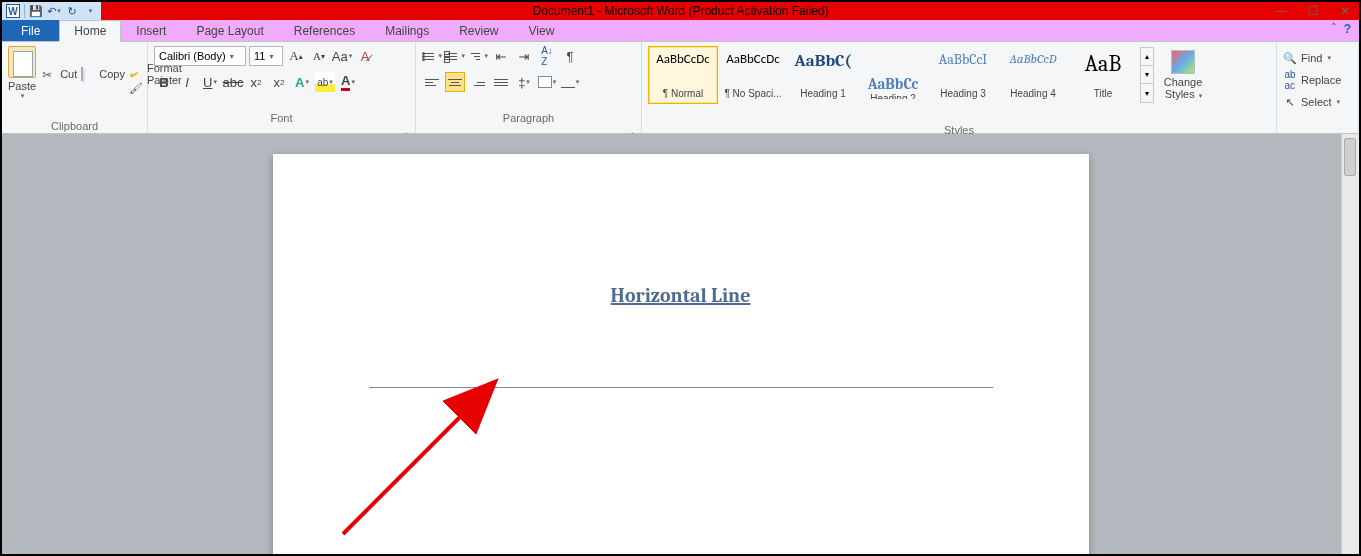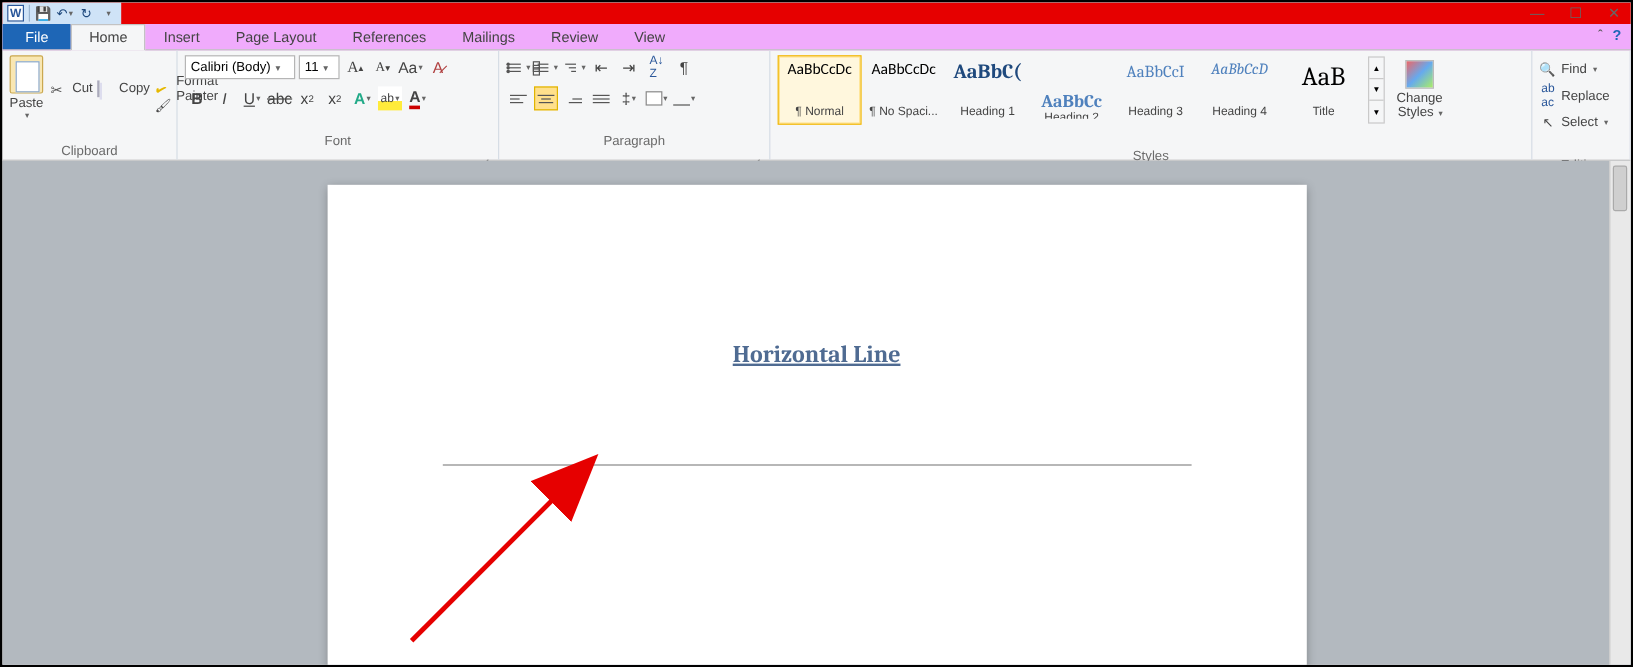--- a/index.html
+++ b/index.html
@@ -99,20 +99,21 @@
   <div class="qat">
     <div class="word-icon">W</div>
     <div class="sep"></div>
     <div class="ic">💾</div>
     <div class="ic">↶<span class="dd-arrow">▾</span></div>
     <div class="ic">↻</div>
     <div class="ic">
         <span class="dd-arrow">▾</span>
       </div>
   </div>
+  <div class="title">Document1 - Microsoft Word (Product Activation Failed)</div>
   <div class="win-controls">
     <span>—</span>
     <span>☐</span>
     <span>✕</span>
   </div>
 </div>
 
 <div class="tabs">
   <div class="tab file">File</div>
   <div class="tab active">Home</div>

